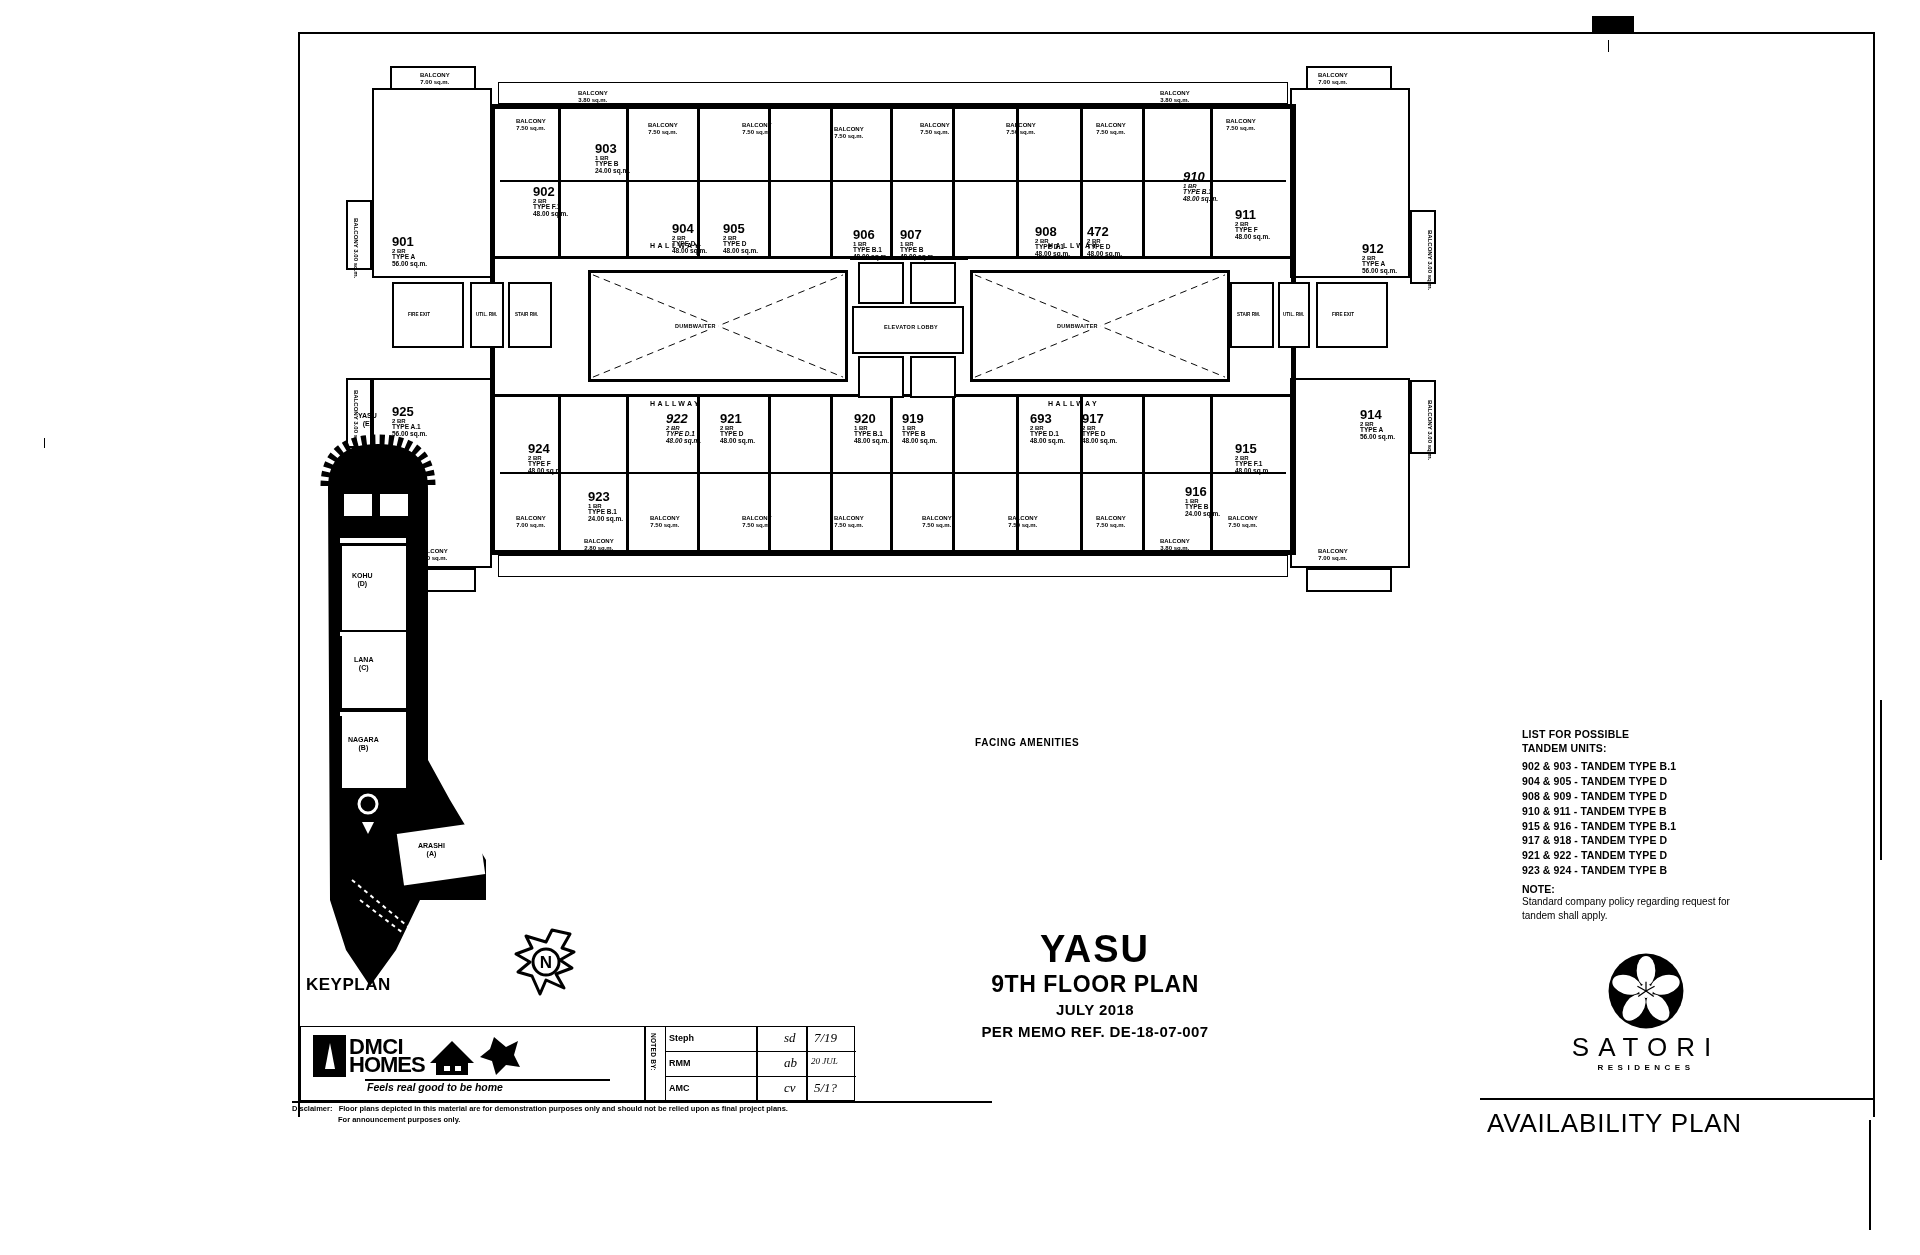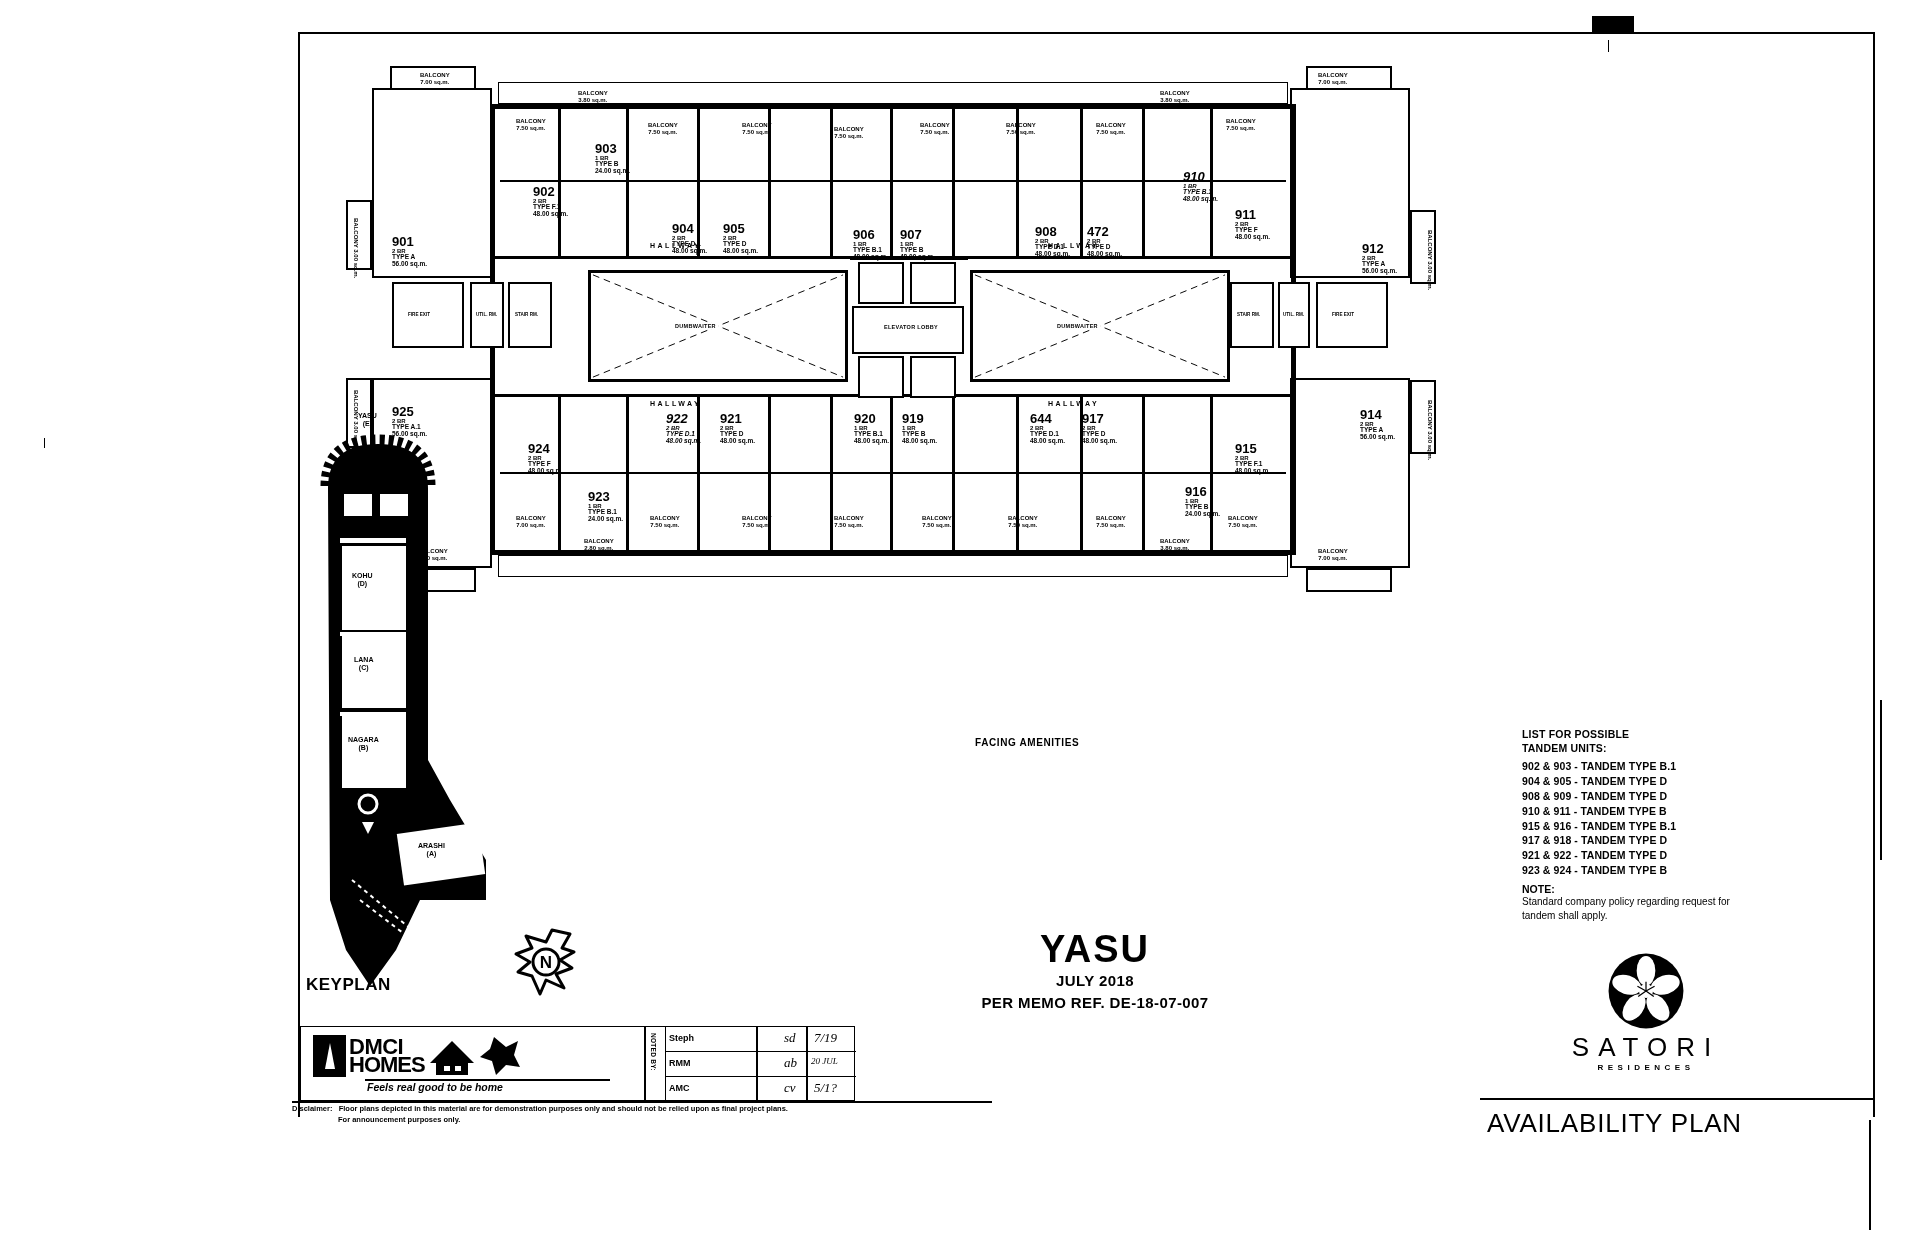--- a/index.html
+++ b/index.html
@@ -338,21 +338,21 @@
           <div class="ty">TYPE B.1</div>
           <div class="ar">48.00 sq.m.</div>
         </div>
         <div class="ulabel" style="left: 572px; top: 352px;">
           <div class="num">919</div>
           <div class="br">1 BR</div>
           <div class="ty">TYPE B</div>
           <div class="ar">48.00 sq.m.</div>
         </div>
         <div class="ulabel" style="left: 700px; top: 352px;">
-          <div class="num">644</div>
+          <div class="num">693</div>
           <div class="br">2 BR</div>
           <div class="ty">TYPE D.1</div>
           <div class="ar">48.00 sq.m.</div>
         </div>
         <div class="ulabel" style="left: 752px; top: 352px;">
           <div class="num">917</div>
           <div class="br">2 BR</div>
           <div class="ty">TYPE D</div>
           <div class="ar">48.00 sq.m.</div>
         </div>
@@ -462,20 +462,21 @@
     <svg viewBox="0 0 80 80" width="80" height="80" aria-hidden="true">
       <path d="M58 6 L50 20 L62 24 L48 32 L60 40 L44 46 L52 60 L34 52 L28 66
                L20 48 L6 44 L18 34 L4 26 L20 20 L14 8 L34 14 L40 2 Z" fill="none" stroke="#000" stroke-width="3" stroke-linejoin="round"></path>
       <circle cx="34" cy="34" r="13" fill="none" stroke="#000" stroke-width="3"></circle>
       <text x="34" y="40" font-family="Liberation Sans, sans-serif" font-size="17" font-weight="bold" text-anchor="middle" fill="#000">N</text>
     </svg>
   </div>
 
   <div class="titleblock">
     <div class="tb-1">YASU</div>
+    <div class="tb-2">9TH FLOOR PLAN</div>
     <div class="tb-3">JULY 2018</div>
     <div class="tb-4">PER MEMO REF. DE-18-07-007</div>
   </div>
 
   <div class="tandem">
     <div class="hd">LIST FOR POSSIBLE</div>
     <div class="hd">TANDEM UNITS:</div>
     <div id="tandem-items" style="margin-top:3px;">
         <div class="li">902 &amp; 903 - TANDEM TYPE B.1</div>
         <div class="li">904 &amp; 905 - TANDEM TYPE D</div>

